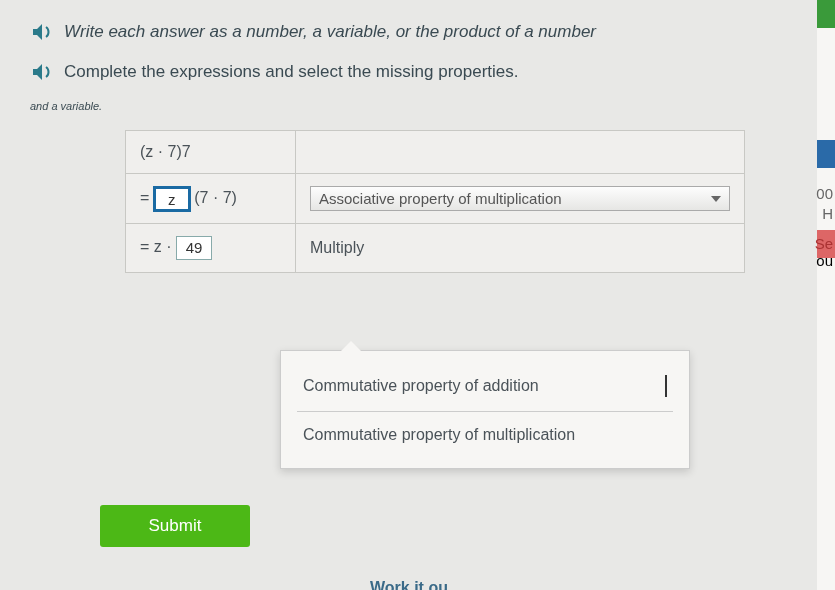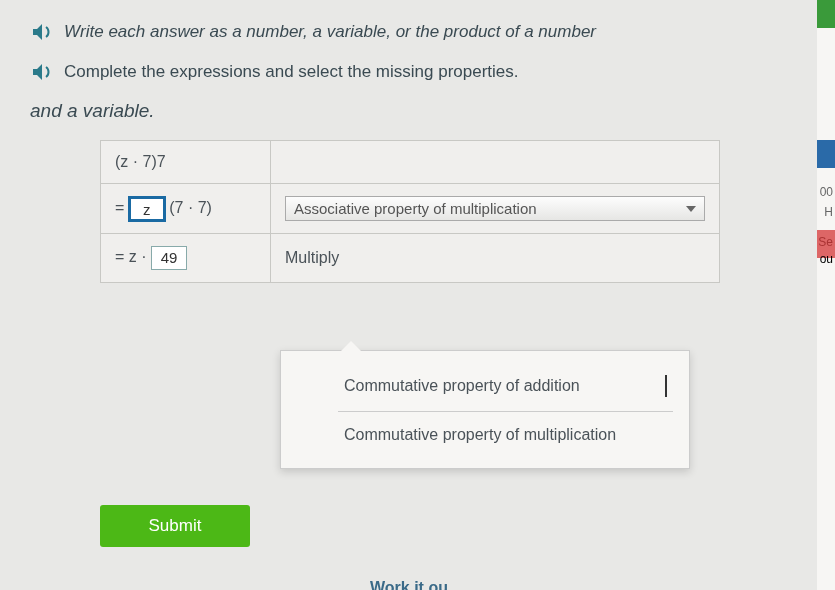--- a/index.html
+++ b/index.html
@@ -27,26 +27,26 @@
       font-style: italic;
     }
     .speaker-icon {
       width: 24px;
       height: 24px;
       flex-shrink: 0;
       color: #2a7a8a;
     }
     .indent-text {
       color: #3a4a52;
-      font-size: 19px;
+      font-size: 11px;
       font-style: italic;
       margin-bottom: 18px;
     }
     .work-table {
-      margin-left: 70px;
+      margin-left: 95px;
       border: 1px solid #c8c8c4;
       background: #f0efed;
       border-collapse: collapse;
       width: 620px;
     }
     .work-table td {
       border: 1px solid #c8c8c4;
       padding: 12px 14px;
       vertical-align: middle;
       color: #4a5258;
@@ -117,21 +117,20 @@
     }
     .dropdown-option {
       padding: 14px 6px;
       border-bottom: 1px solid #ccc;
       color: #4a5258;
       font-size: 16px;
       cursor: pointer;
       display: flex;
       justify-content: space-between;
       align-items: center;
-      margin-left: 41px;
     }
     .dropdown-option:last-child {
       border-bottom: none;
     }
     .dropdown-cursor {
       width: 2px;
       height: 22px;
       background: #333;
     }
     .submit-btn {
@@ -167,21 +166,21 @@
       position: absolute;
       right: 0;
       width: 18px;
       height: 28px;
     }
     .chip-green { top: 0; background: #3a9a3a; }
     .chip-blue { top: 140px; background: #2a6aa8; }
     .chip-text {
       position: absolute;
       right: 2px;
-      font-size: 12px;
+      font-size: 15px;
       color: #666;
       padding-left: 17px;
     }
   </style>
 </head>
 <body>
 
 <div class="content">
   <div class="instruction-line italic">
     <svg class="speaker-icon" viewBox="0 0 24 24" fill="currentColor">

